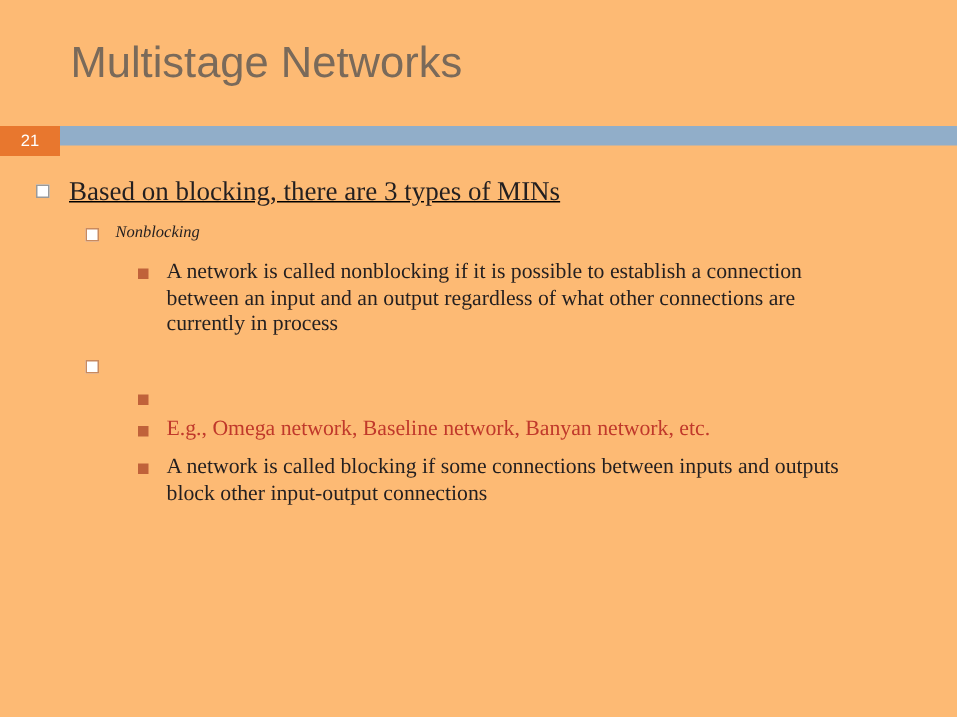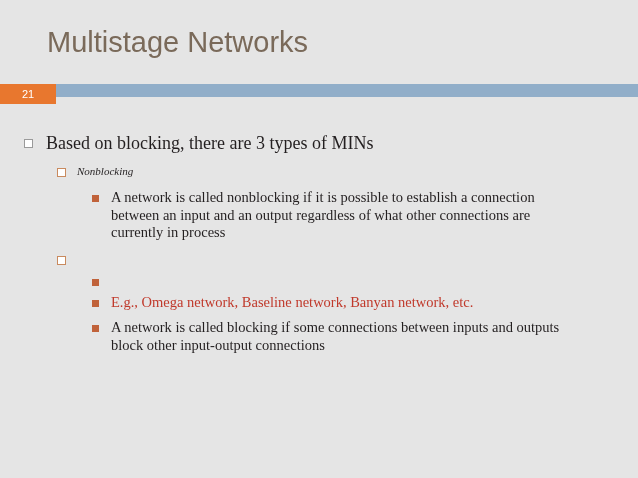--- a/index.html
+++ b/index.html
@@ -10,21 +10,21 @@
     width: 638px;
     height: 478px;
     background: #ffffff;
     font-family: "Liberation Serif", serif;
     overflow: hidden;
   }
   .slide {
     position: relative;
     width: 638px;
     height: 478px;
-    background: #e5e5e5;
+    background: #fdba74;
   }
   .slide-title {
     position: absolute;
     left: 47px;
     top: 26px;
     font-family: "Liberation Sans", sans-serif;
     font-size: 29px;
     color: #7a6a5a;
     letter-spacing: 0px;
     white-space: nowrap;
@@ -34,21 +34,21 @@
     left: 0px;
     top: 84px;
     width: 638px;
     height: 13px;
     background: #91aec9;
   }
   .slide-number-box {
     position: absolute;
     left: 0px;
     top: 84px;
-    width: 56px;
+    width: 40px;
     height: 20px;
     background: #e8772e;
     color: #ffffff;
     font-family: "Liberation Sans", sans-serif;
     font-size: 11px;
     display: flex;
     align-items: center;
     justify-content: center;
   }
   .body {
@@ -59,21 +59,22 @@
   }
 
   .row {
     display: flex;
     align-items: flex-start;
   }
 
   
   .lvl1 {
     margin-left: 24px;
-    margin-top: 22px;
+    margin-top: 6px;
+    text-decoration: underline;
   }
   .lvl1 .bullet {
     width: 22px;
     flex: 0 0 22px;
     padding-top: 7px;
   }
   .lvl1 .bullet i {
     display: block;
     width: 7px;
     height: 7px;

